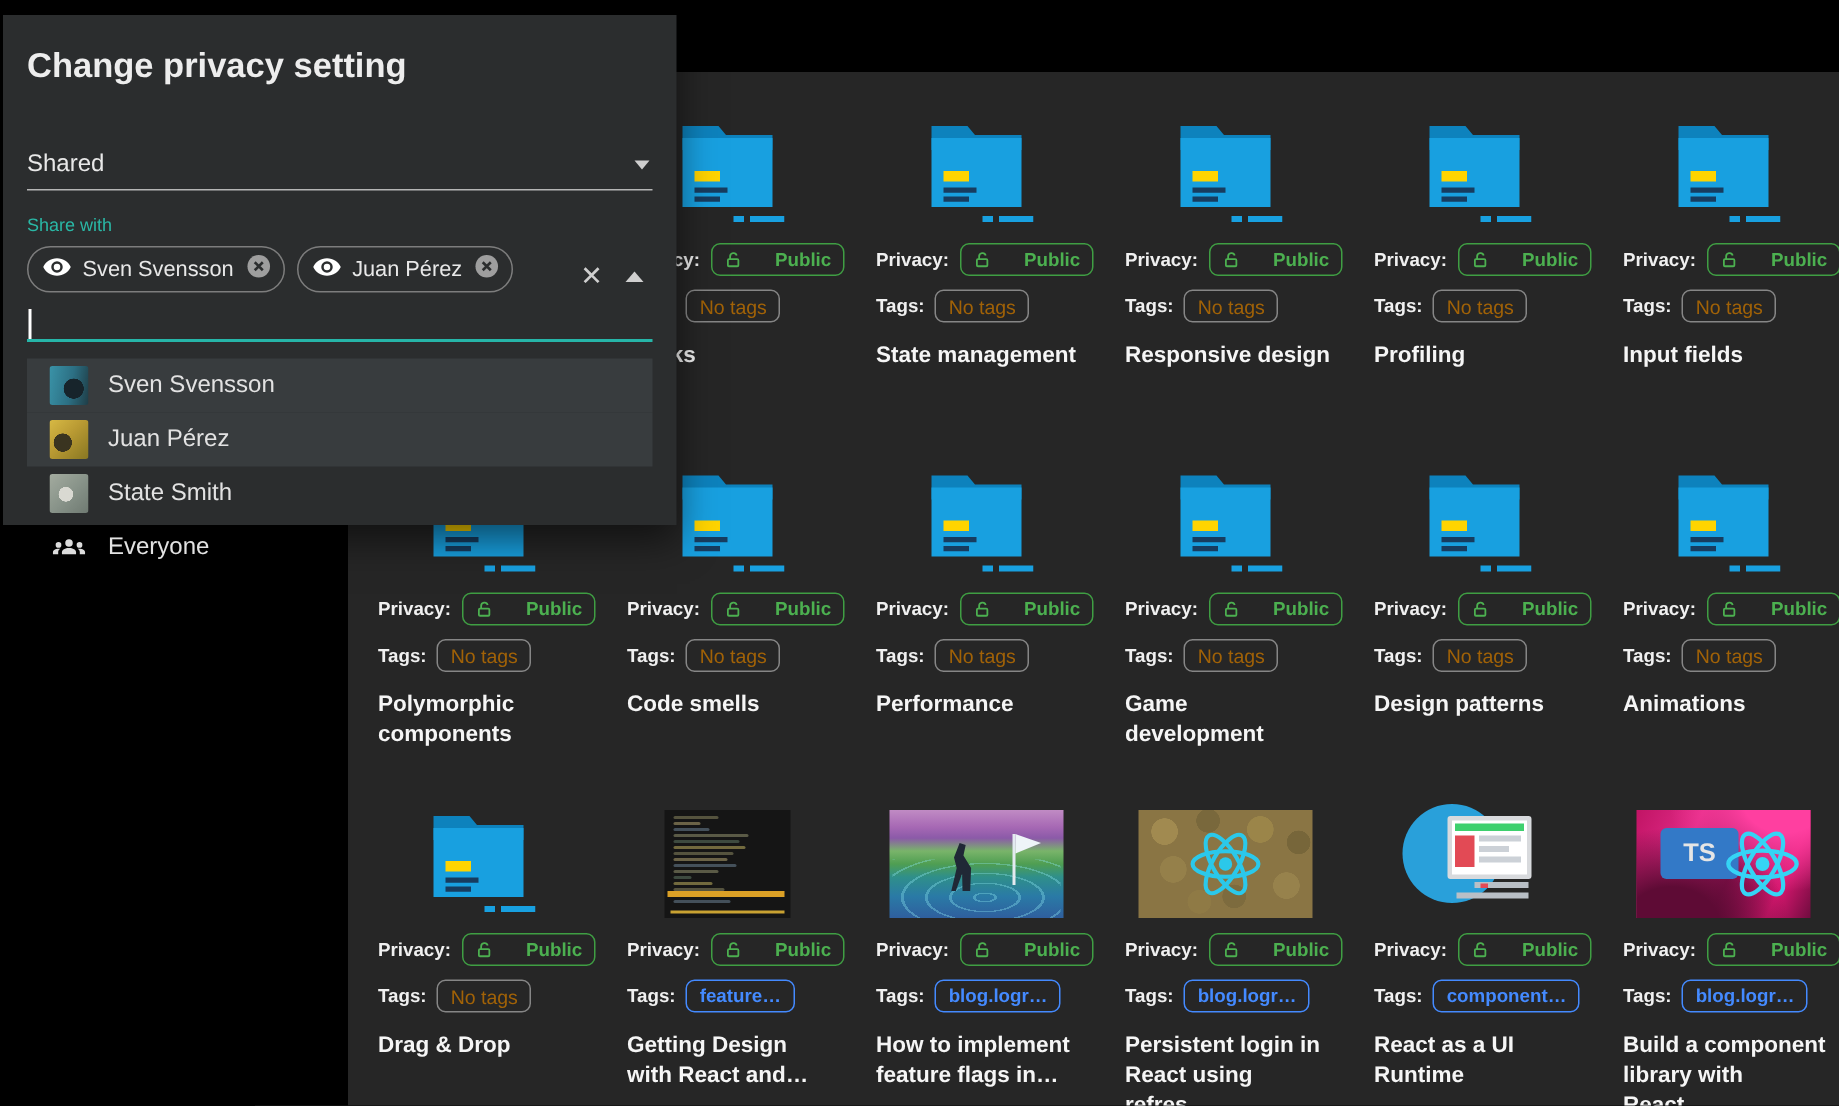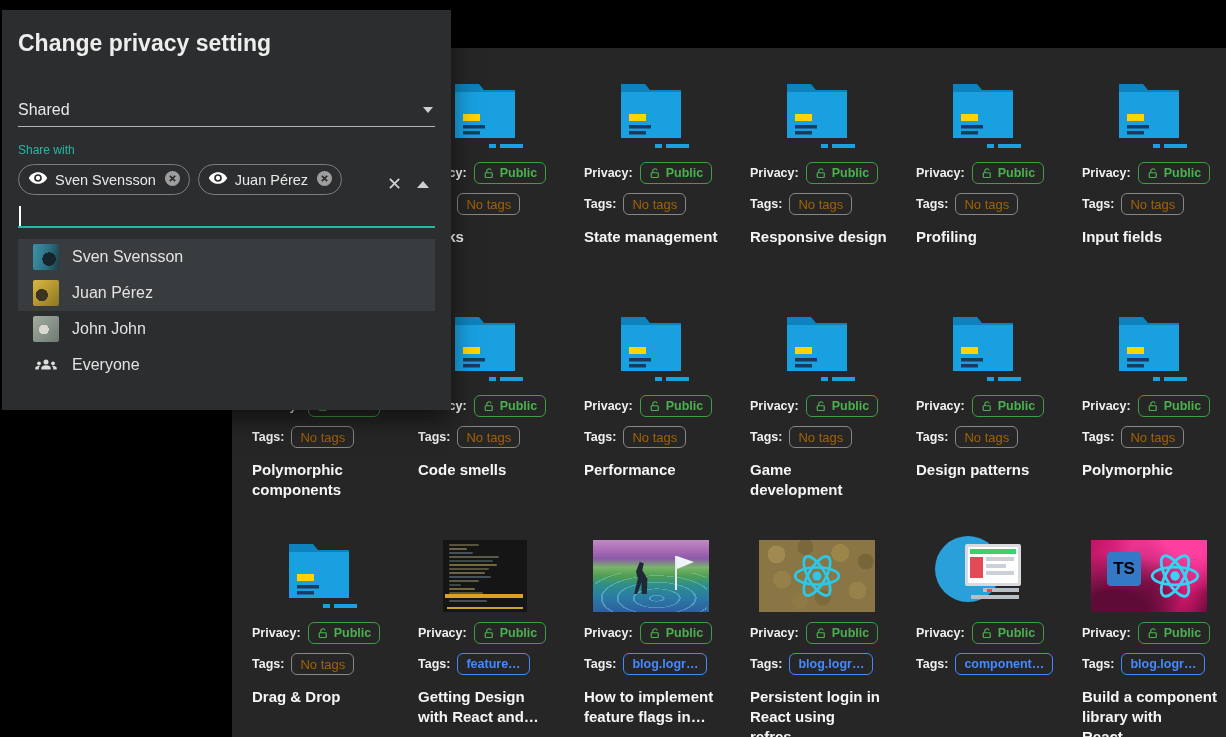--- a/index.html
+++ b/index.html
@@ -14,21 +14,21 @@
   .content-area { position:absolute; left:232px; top:48px; width:994px; height:689px; background:#262626; }
 
   
   .grid { position:absolute; left:236px; top:0; width:996px; height:737px; }
   .card { position:absolute; width:166px; }
   .media { height:92px; display:flex; align-items:flex-end; justify-content:center; }
   .meta { margin:10px 0 0 16px; height:22px; display:flex; align-items:center; white-space:nowrap; }
   .meta + .meta { margin-top:9px; }
   .mlabel { font-size:12.5px; font-weight:700; color:#f0f0f0; margin-right:7px; }
   .badge { display:inline-flex; align-items:center; border-radius:6px; padding:0 8px; height:22px; font-size:12.5px; }
-  .badge.public { border:1.5px solid #3f9e43; color:#4cb050; font-weight:700; gap:5px; }
+  .badge.public { border:1.5px solid #3f9e43; color:#4cb050; font-weight:700; gap:22px; }
   .badge.muted  { border:1px solid #868686; color:#a16207; font-size:13px; }
   .badge.link   { border:1px solid #448aff; color:#448aff; font-weight:700; }
   .card-title { margin:12px 12px 0 16px; font-size:15px; line-height:20px; font-weight:700; color:#f5f5f5; }
 
   
   .thumb { position:relative; overflow:hidden; }
   .editor { width:84px; height:72px; background:#151515; padding:4px 0 0 6px; }
   .editor .cl { height:2px; margin-bottom:2px; border-radius:1px; }
   .editor .hl { position:absolute; left:2px; bottom:14px; width:78px; height:4px; background:#dba026; }
   .editor .bl { position:absolute; left:4px; bottom:3px; width:76px; height:2px; background:#c9a232; }
@@ -56,26 +56,26 @@
   .runtime .mon { position:absolute; left:40px; top:12px; width:56px; height:42px; background:#fff; border:3px solid #d8dadd; border-radius:2px; }
   .runtime .gbar { position:absolute; left:2px; top:2px; width:46px; height:5px; background:#3ed06e; }
   .runtime .rblk { position:absolute; left:2px; top:10px; width:13px; height:21px; background:#e24a55; }
   .runtime .gl { position:absolute; background:#ccd1d7; height:4px; }
   .runtime .st { position:absolute; background:#b9bfc6; height:4px; }
   .runtime .rdot { position:absolute; left:62px; top:57px; width:5px; height:3px; background:#e24a55; }
   .tsx { width:116px; height:72px;
     background:radial-gradient(ellipse at 20% 110%, #5e0b35 0 25%, transparent 60%),
                radial-gradient(ellipse at 85% -10%, #ff3fa0 0 20%, transparent 55%),
                linear-gradient(115deg,#c11465 0%,#e02b86 30%,#8e1150 55%,#d8176f 80%,#700c3f 100%); }
-  .tsx .ts { position:absolute; left:16px; top:12px; width:34px; height:34px; background:#3379c7; border-radius:4px;
-    color:#000000; font-weight:700; font-size:17px; display:flex; align-items:center; justify-content:center; }
+  .tsx .ts { position:absolute; left:16px; top:12px; width:52px; height:34px; background:#3379c7; border-radius:4px;
+    color:#e5e5e5; font-weight:700; font-size:17px; display:flex; align-items:center; justify-content:center; }
   .tsx svg { position:absolute; right:5px; top:9px; }
 
   
-  .modal { position:absolute; left:2px; top:10px; width:449px; height:400px; background:#2b2d2e;
+  .modal { position:absolute; left:2px; top:10px; width:449px; height:340px; background:#2b2d2e;
     box-shadow:0 10px 24px rgba(0,0,0,.55); z-index:10; }
   .dlg-title { margin:20px 16px 0; font-size:23px; line-height:27px; font-weight:700; color:#ededed; }
   .select-row { margin:43px 16px 0; position:relative; padding-bottom:7px; border-bottom:1px solid #b5b5b5; }
   .select-row .val { font-size:16px; line-height:19px; color:#e8e8e8; }
   .caret-down { position:absolute; right:2px; top:7px; width:0; height:0;
     border-left:5px solid transparent; border-right:5px solid transparent; border-top:6px solid #cfcfcf; }
   .share-label { margin:16px 16px 0; font-size:12px; line-height:14px; color:#2ab7a5; }
   .chips-row { margin:6px 16px 0; height:33px; display:flex; gap:8px; align-items:center; }
   .chip { height:31px; border:1px solid #7d7d7d; border-radius:17px; display:inline-flex; align-items:center;
     padding:0 7px 0 9px; gap:7px; color:#e8e8e8; font-size:14.5px; }
@@ -432,21 +432,21 @@
               <rect x="4.5" y="10.5" width="14" height="9.5" rx="1.5"></rect>
               <path d="M7.5 10.5V7a4.5 4.5 0 0 1 8.8-1.3"></path>
             </svg>
         <span>Public</span>
       </span>
     </div>
     <div class="meta">
       <span class="mlabel">Tags:</span>
       <span class="badge muted">No tags</span>
     </div>
-    <div class="card-title">Polymorphic</div>
+    <div class="card-title">Animations</div>
   </div>
       <div class="card" style="left: 0px; top: 520px;">
     <div class="media">
           <svg width="76" height="76" viewBox="0 0 76 76">
       <path d="M8 8 h24 l5 6 h31 v10 H8 z" fill="#0d82bd"></path>
       <rect x="8" y="16" width="60" height="46" fill="#18a0e0"></rect>
       <rect x="16" y="38" width="17" height="7" fill="#ffd400"></rect>
       <rect x="16" y="49" width="22" height="3.5" fill="#173c5f"></rect>
       <rect x="16" y="55" width="17" height="3.5" fill="#173c5f"></rect>
       <rect x="42" y="68" width="7" height="4" fill="#18a0e0"></rect>
@@ -584,20 +584,21 @@
               <rect x="4.5" y="10.5" width="14" height="9.5" rx="1.5"></rect>
               <path d="M7.5 10.5V7a4.5 4.5 0 0 1 8.8-1.3"></path>
             </svg>
         <span>Public</span>
       </span>
     </div>
     <div class="meta">
       <span class="mlabel">Tags:</span>
       <span class="badge link">component…</span>
     </div>
+    <div class="card-title">React as a UI Runtime</div>
   </div>
       <div class="card" style="left: 830px; top: 520px;">
     <div class="media">
           <div class="thumb tsx">
             <span class="ts">TS</span>
             <svg width="54" height="54" viewBox="0 0 64 64">
               <g fill="none" stroke="#35d4f5" stroke-width="3.4">
                 <ellipse cx="32" cy="32" rx="27" ry="10.5"></ellipse>
                 <ellipse cx="32" cy="32" rx="27" ry="10.5" transform="rotate(60 32 32)"></ellipse>
                 <ellipse cx="32" cy="32" rx="27" ry="10.5" transform="rotate(120 32 32)"></ellipse>
@@ -674,21 +675,21 @@
       <div class="sug-item selected">
         <span class="avatar av-sven"></span>
         <span>Sven Svensson</span>
       </div>
       <div class="sug-item selected">
         <span class="avatar av-juan"></span>
         <span>Juan Pérez</span>
       </div>
       <div class="sug-item">
         <span class="avatar av-john"></span>
-        <span>John John</span>
+        <span>State Smith</span>
       </div>
       <div class="sug-item">
         <span class="ppl">
           <svg width="24" height="24" viewBox="0 0 24 24" fill="#dcdcdc">
               <circle cx="12" cy="9" r="2.5"></circle>
               <path d="M12 12.3c-2.6 0-4.7 1.2-4.7 2.8v1.4h9.4v-1.4c0-1.6-2.1-2.8-4.7-2.8z"></path>
               <circle cx="5" cy="10.3" r="1.9"></circle>
               <path d="M5 12.8c-2 0-3.7 1-3.7 2.2v1.5h3.5v-1.4c0-.9.5-1.7 1.4-2.2-.4-.1-.8-.1-1.2-.1z"></path>
               <circle cx="19" cy="10.3" r="1.9"></circle>
               <path d="M19 12.8c2 0 3.7 1 3.7 2.2v1.5h-3.5v-1.4c0-.9-.5-1.7-1.4-2.2.4-.1.8-.1 1.2-.1z"></path>

